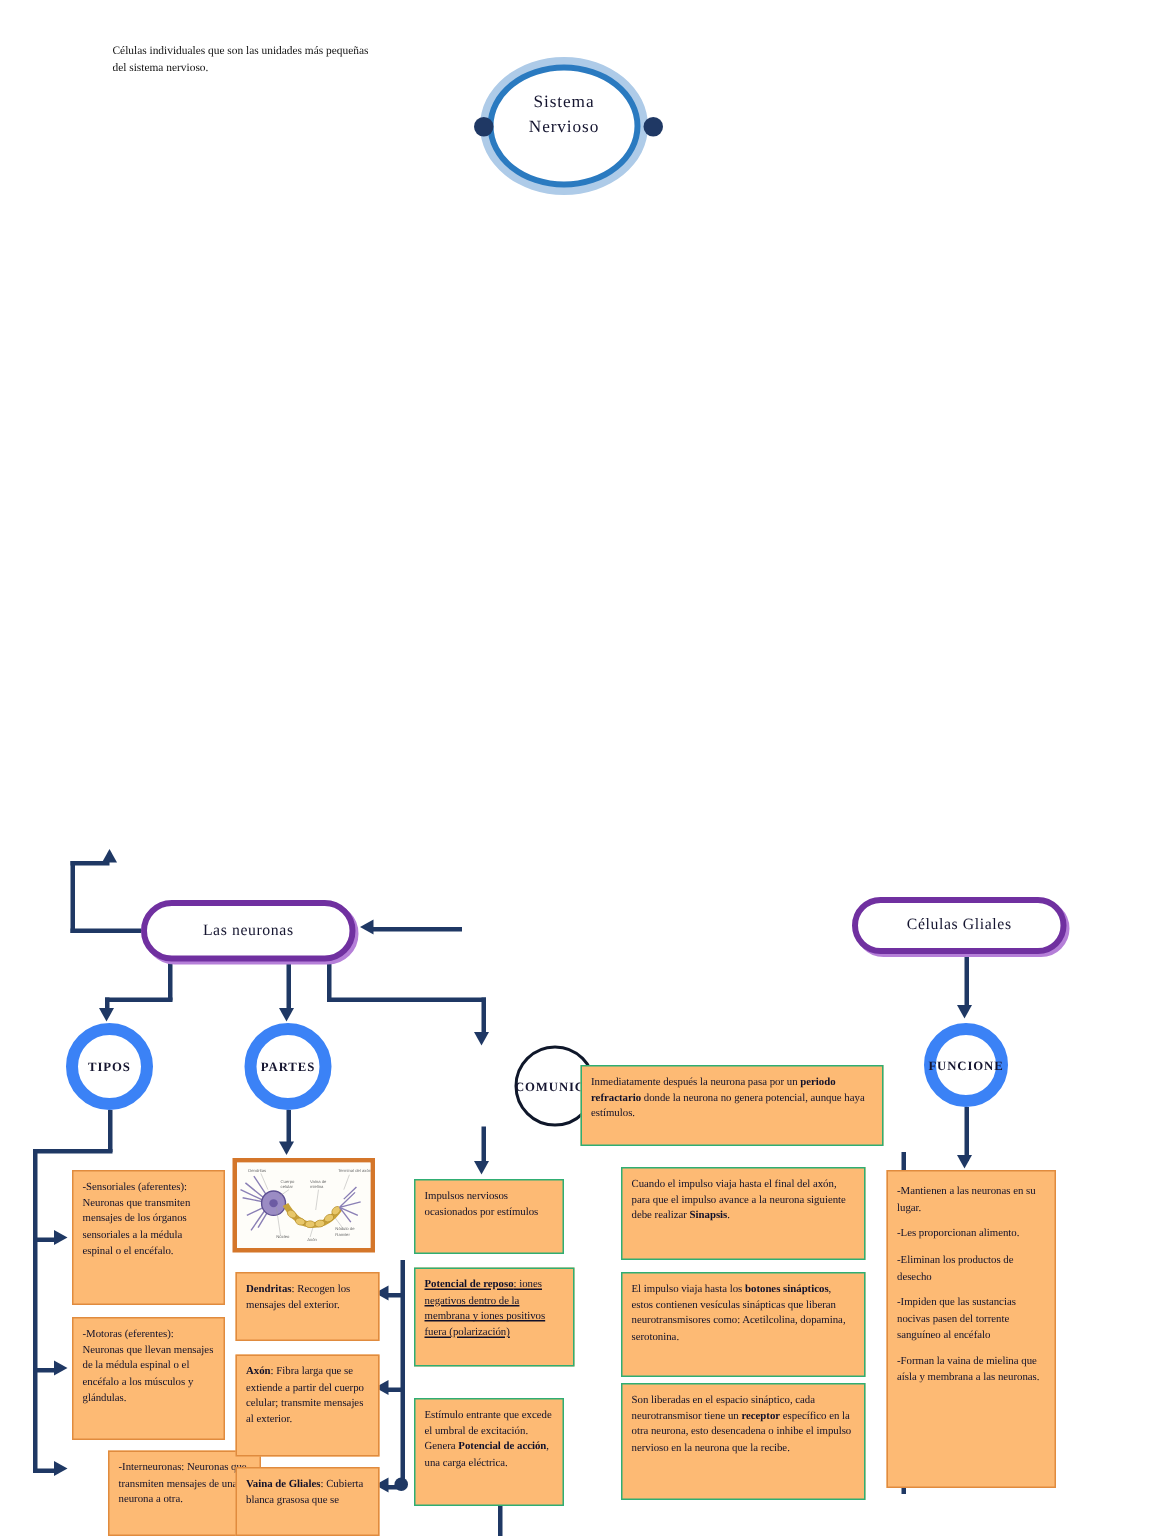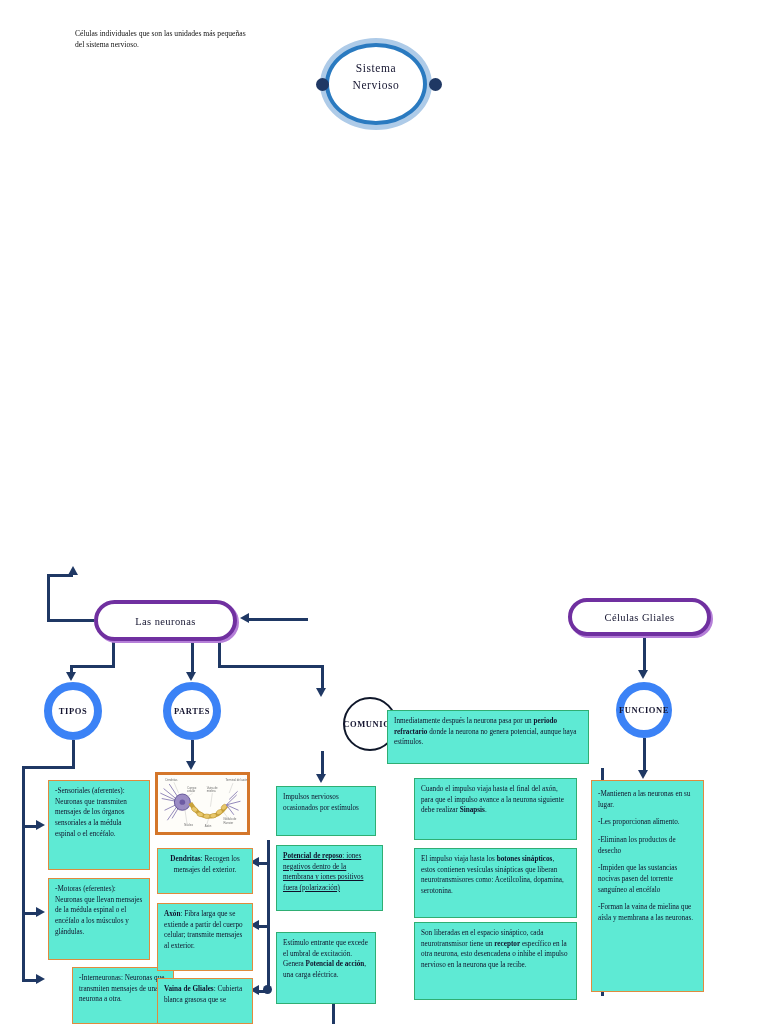--- a/index.html
+++ b/index.html
@@ -132,21 +132,21 @@
   .circle-node.orange { border: 8px solid #3b82f6; }
   .circle-node.green  { border: 2px solid #0f172a; margin-left: 48px; }
   #node-tipos    { left: 44px;  top: 682px; width: 58px; height: 58px; }
   #node-partes   { left: 163px; top: 682px; width: 58px; height: 58px; }
   #node-comunica { left: 295px; top: 697px; width: 54px; height: 54px; }
   #node-funciones{ left: 616px; top: 682px; width: 56px; height: 56px; }
   
   .tbox {
     position: absolute;
     box-sizing: border-box;
-    background: #5eead4;
+    background: #fdba74;
     padding: 5px 6px 4px 6px;
     font-size: 7.2px;
     line-height: 1.48;
     color: #10102a;
     font-family: "Liberation Serif", serif;
     overflow: hidden;
   }
   .tbox.orange { border: 1.3px solid #e08b3e; }
   .tbox.green  { border: 1.3px solid #2fae73; }
   .tbox b { font-weight: bold; }
@@ -340,21 +340,21 @@
         <text x="100" y="116">Axón</text>
         <text x="140" y="100">Nódulo de</text>
         <text x="140" y="108">Ranvier</text>
       </g>
       <g stroke="#999" stroke-width="0.6" fill="none">
         <path d="M34 16 L44 40 M74 40 L60 50 M116 40 L112 70 M160 18 L152 40 M62 108 L56 66 M104 110 L108 96 M150 96 L140 82"></path>
       </g>
     </svg>
   </div>
 
-  <div class="tbox orange" style="left:157px; top:848px; width:96px; height:46px;text-align:center;">
+  <div class="tbox orange" style="left:157px; top:848px; width:96px; height:46px;">
     <b>Dendritas</b><span>: Recogen los mensajes del exterior.</span>
   </div>
   <div class="tbox orange" style="left:157px; top:903px; width:96px; height:68px;">
     <b>Axón</b><span>: Fibra larga que se extiende a partir del cuerpo celular; transmite mensajes al exterior.</span>
   </div>
   <div class="tbox orange" style="left:157px; top:978px; width:96px; height:46px;">
     <b>Vaina de Gliales</b><span>: Cubierta blanca grasosa que se</span>
   </div>
 
   <div class="tbox green" style="left:276px; top:786px; width:100px; height:50px;">

